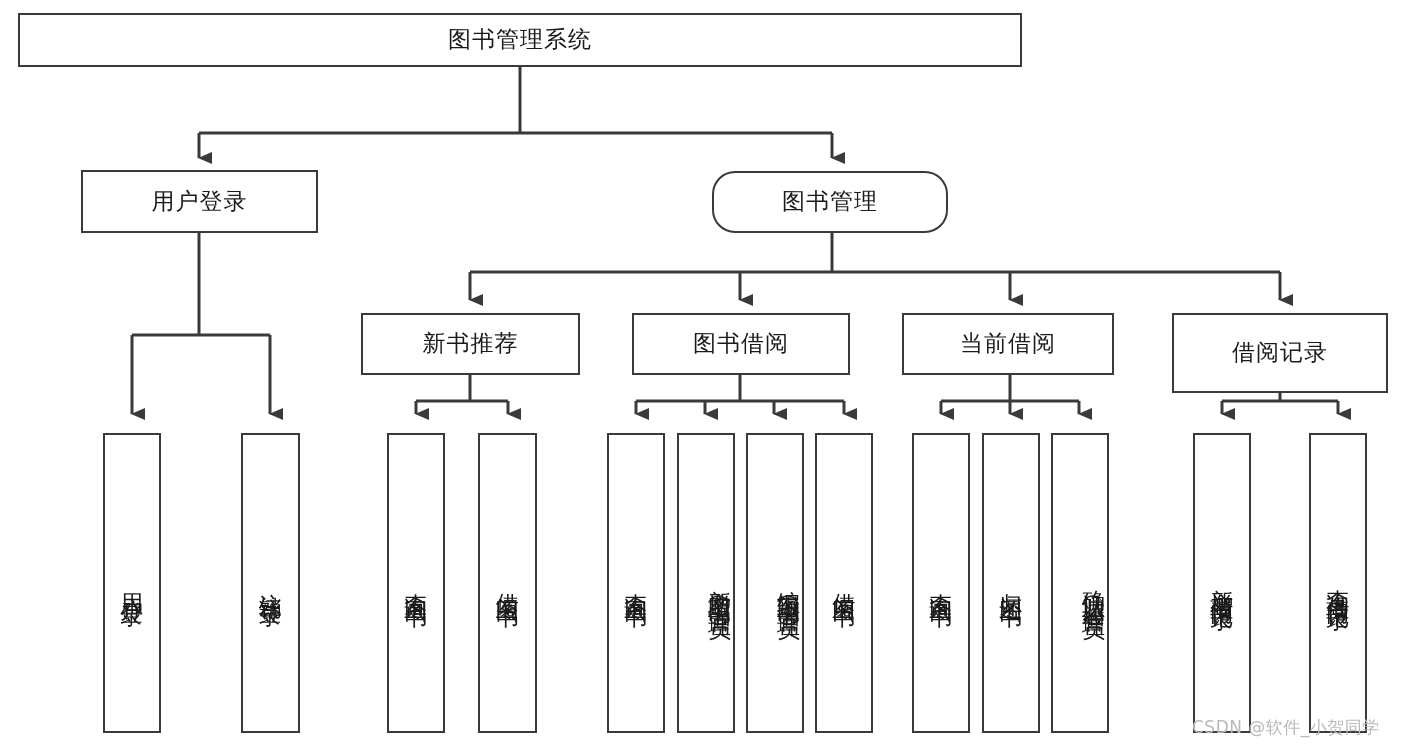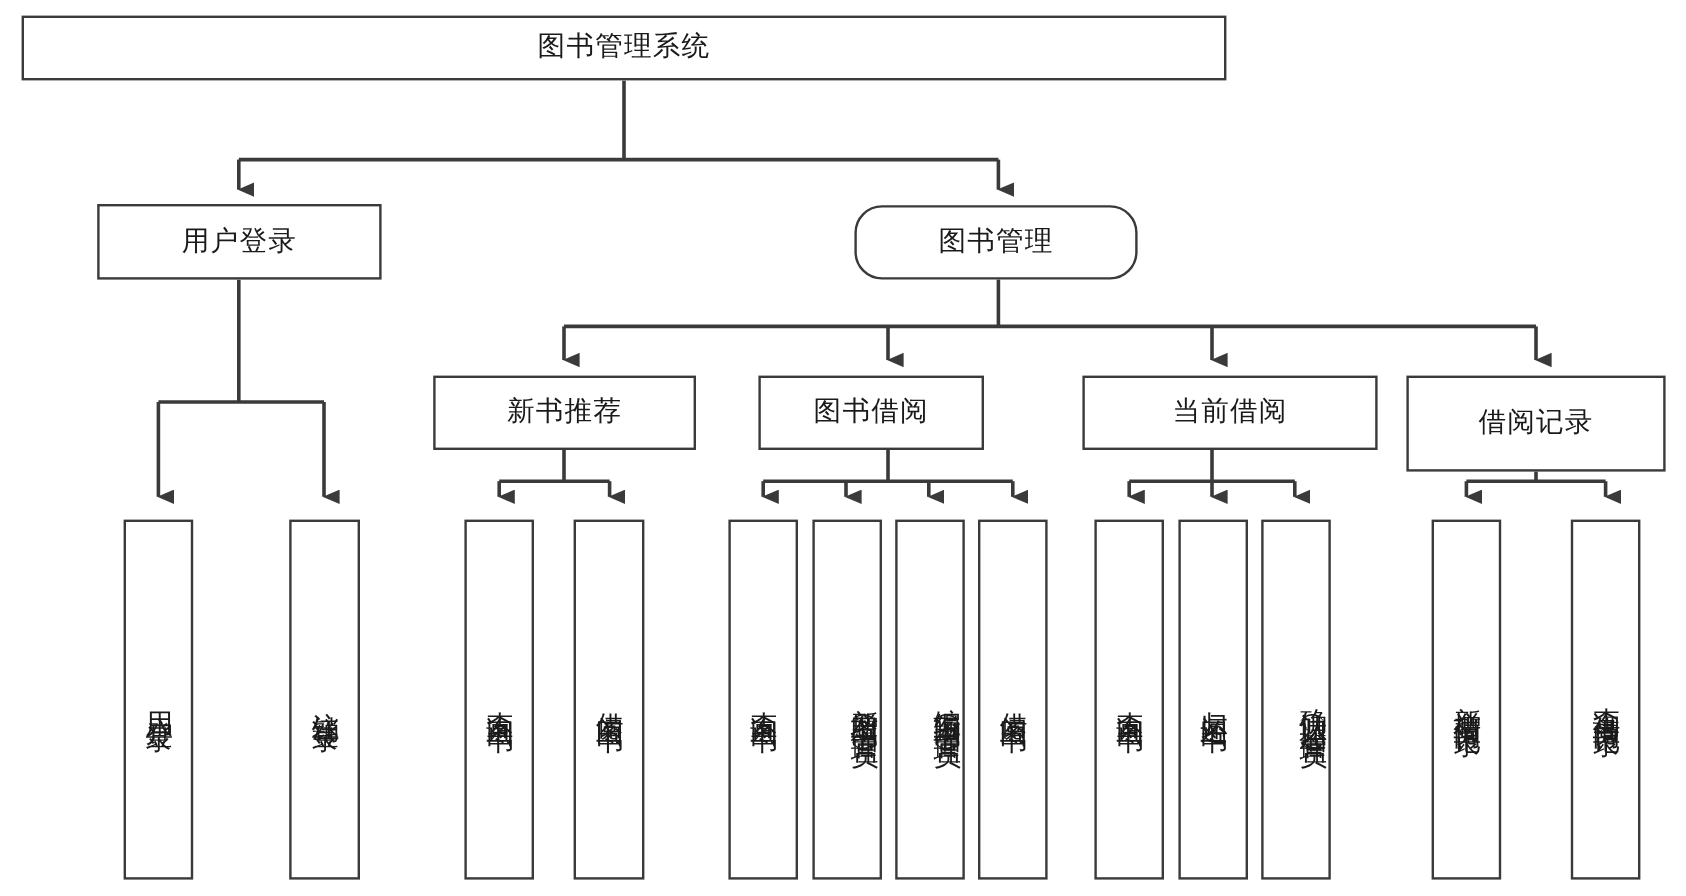--- a/index.html
+++ b/index.html
@@ -132,24 +132,24 @@
   <div class="node horiz" style="left:81px; top:170px; width:237px; height:63px;">
     <span class="txt">用户登录</span>
   </div>
   <div class="node horiz" style="left:712px; top:171px; width:236px; height:62px;border-radius:23px;">
     <span class="txt">图书管理</span>
   </div>
 
   <div class="node horiz" style="left:361px; top:313px; width:219px; height:62px;">
     <span class="txt">新书推荐</span>
   </div>
-  <div class="node horiz" style="left:632px; top:313px; width:188px; height:62px;">
+  <div class="node horiz" style="left:632px; top:313px; width:218px; height:62px;">
     <span class="txt">图书借阅</span>
   </div>
-  <div class="node horiz" style="left:902px; top:313px; width:246px; height:62px;">
+  <div class="node horiz" style="left:902px; top:313px; width:212px; height:62px;">
     <span class="txt">当前借阅</span>
   </div>
   <div class="node horiz" style="left:1172px; top:313px; width:216px; height:80px;">
     <span class="txt">借阅记录</span>
   </div>
 
   <div class="node vert center" style="left:103px; top:433px; width:58px; height:300px;">
     <span class="txt">用户登录</span>
   </div>
   <div class="node vert center" style="left:241px; top:433px; width:59px; height:300px;">
@@ -186,14 +186,15 @@
     <span class="txt">确认归还（管理员）</span>
   </div>
 
   <div class="node vert center" style="left:1193px; top:433px; width:58px; height:300px;">
     <span class="txt">新增借阅记录</span>
   </div>
   <div class="node vert center" style="left:1309px; top:433px; width:58px; height:300px;">
     <span class="txt">查询借阅记录</span>
   </div>
 
+  <div class="watermark">CSDN @软件_小贺同学</div>
 
 </div>
 
 </body></html>

